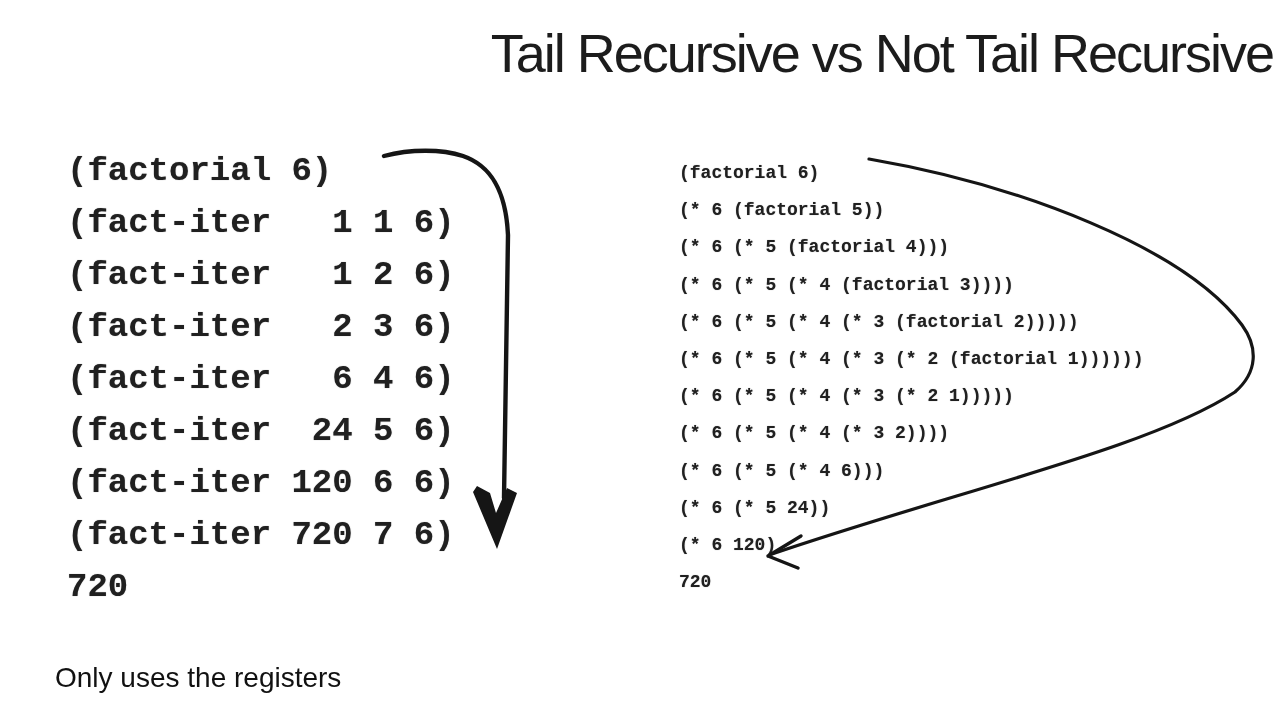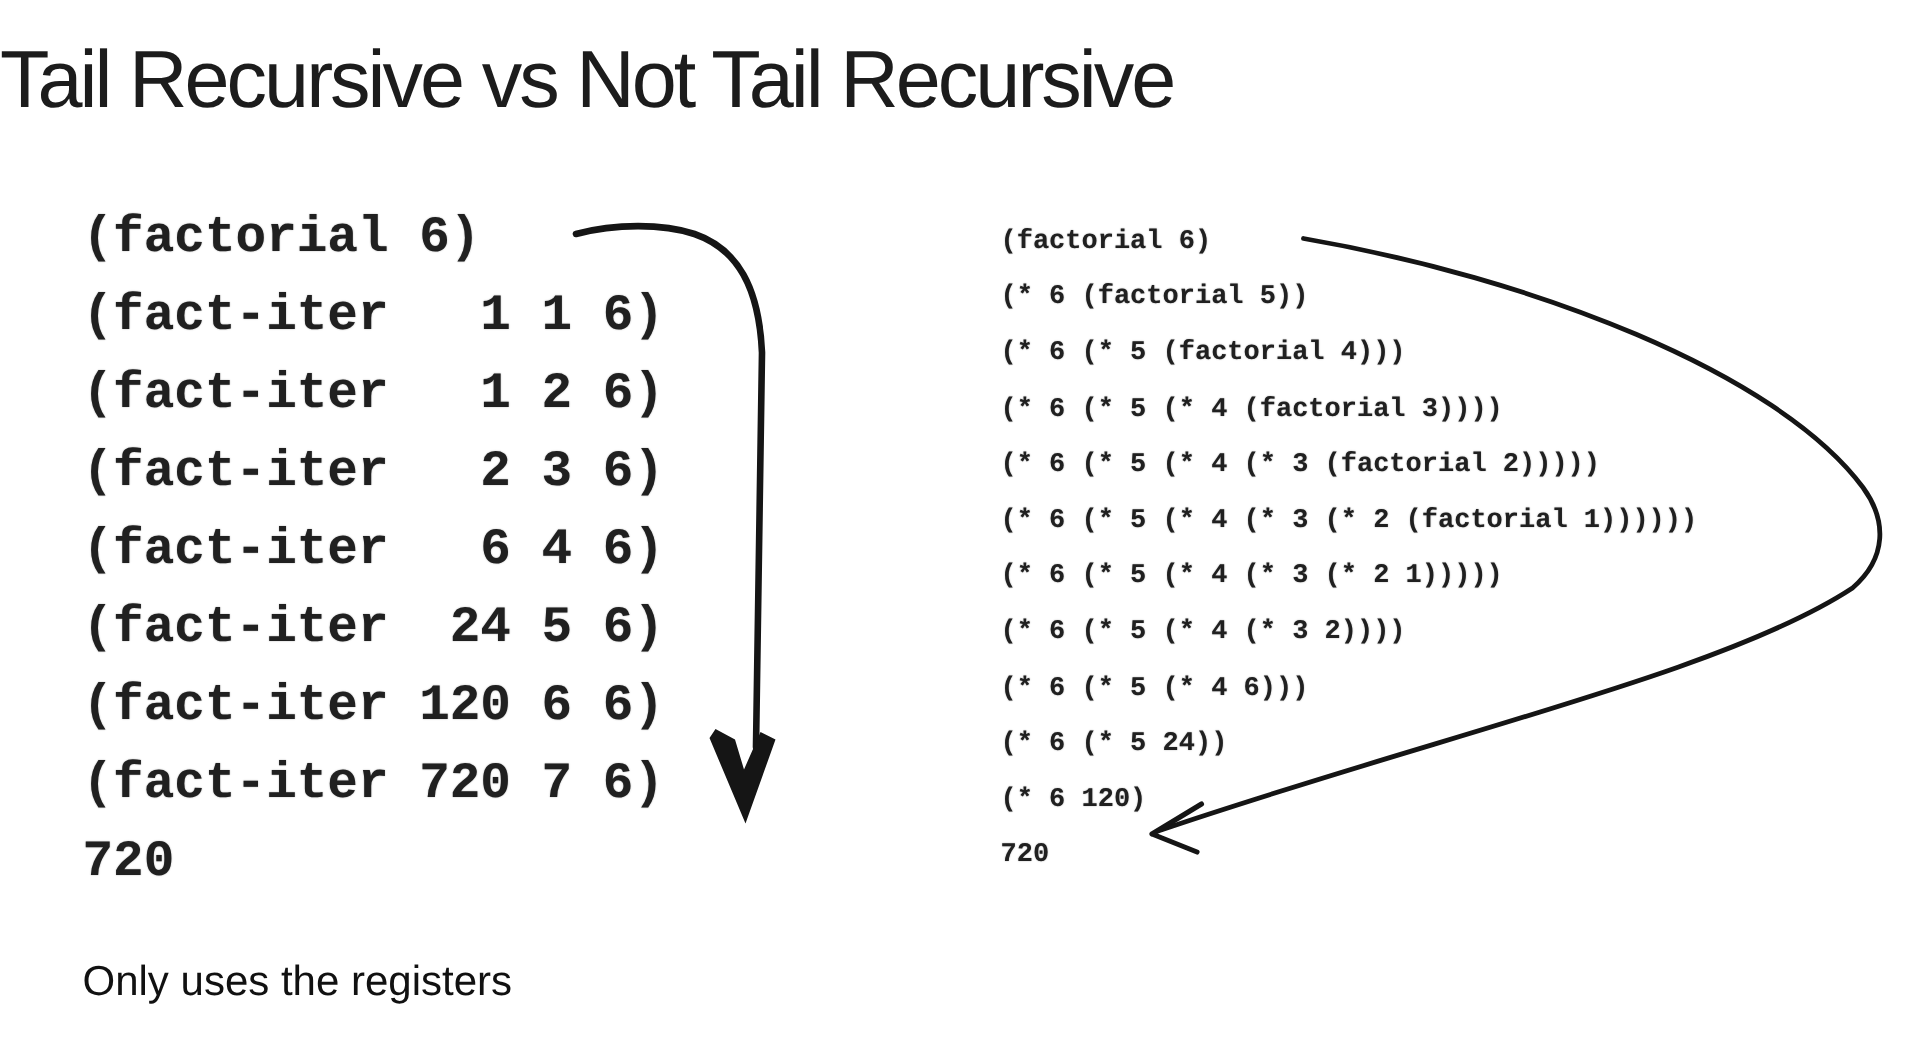--- a/index.html
+++ b/index.html
@@ -8,50 +8,50 @@
     width:1273px;height:708px;
     background:#ffffff;
     overflow:hidden;
     font-family:"Liberation Sans",sans-serif;
   }
   .title{
     position:absolute;
     top:22px;left:0;
     width:100%;
     margin:0;
-    text-align:left;
+    text-align:right;
     font-family:"Liberation Sans",sans-serif;
     font-weight:400;
     font-size:54px;
     letter-spacing:-2px;
     color:#1c1c1c;
   }
   .scan{filter:blur(0.35px);}
   pre.trace{
     position:absolute;
-    margin:0;
+    margin:12px;
     font-family:"Liberation Mono","DejaVu Sans Mono",monospace;
     font-weight:700;
     color:#202020;
     white-space:pre;
     text-shadow:0 0 1px rgba(40,40,40,0.45);
   }
   pre.trace.left{
     left:55px;top:133px;
     font-size:34px;
     line-height:52px;
   }
   pre.trace.right{
     left:667px;top:143px;
     font-size:18px;
     line-height:37.2px;
   }
   .caption{
     position:absolute;
-    top:638px;
+    top:662px;
     margin:0;
     font-size:28px;
     color:#111111;
     font-family:"Liberation Sans",sans-serif;
   }
   .caption.left{left:55px;}
   .caption.right{left:645px;}
   svg.arrows{
     position:absolute;
     left:0;top:0;

